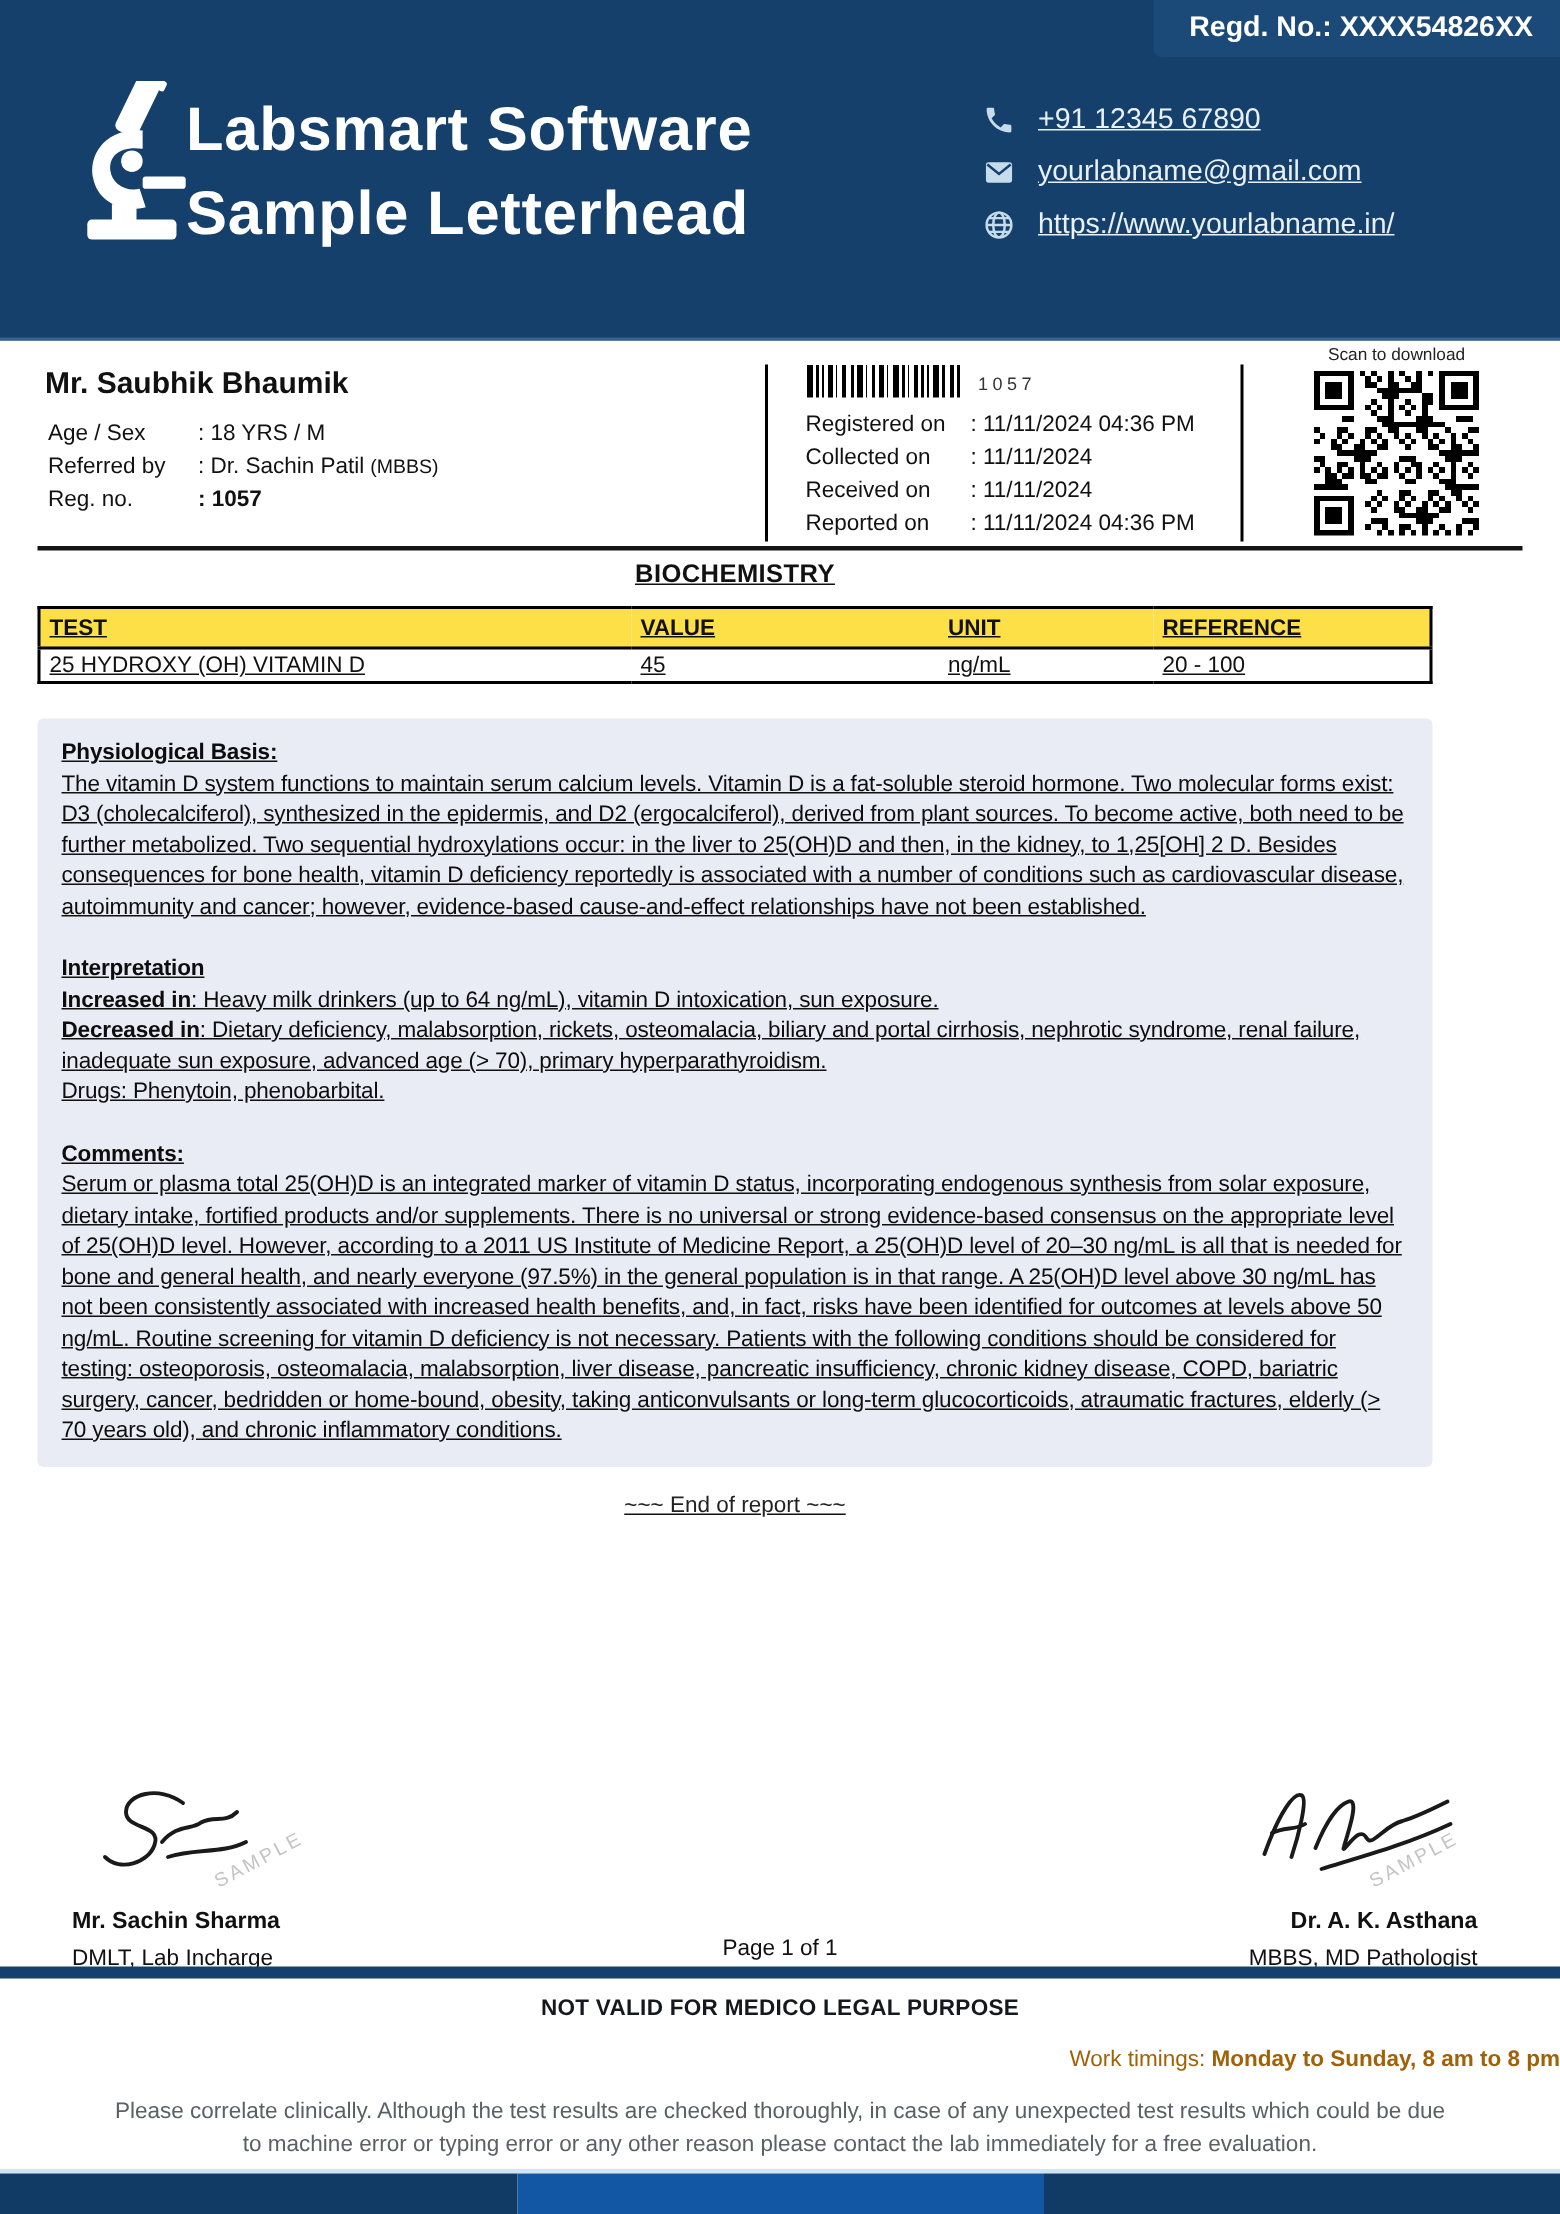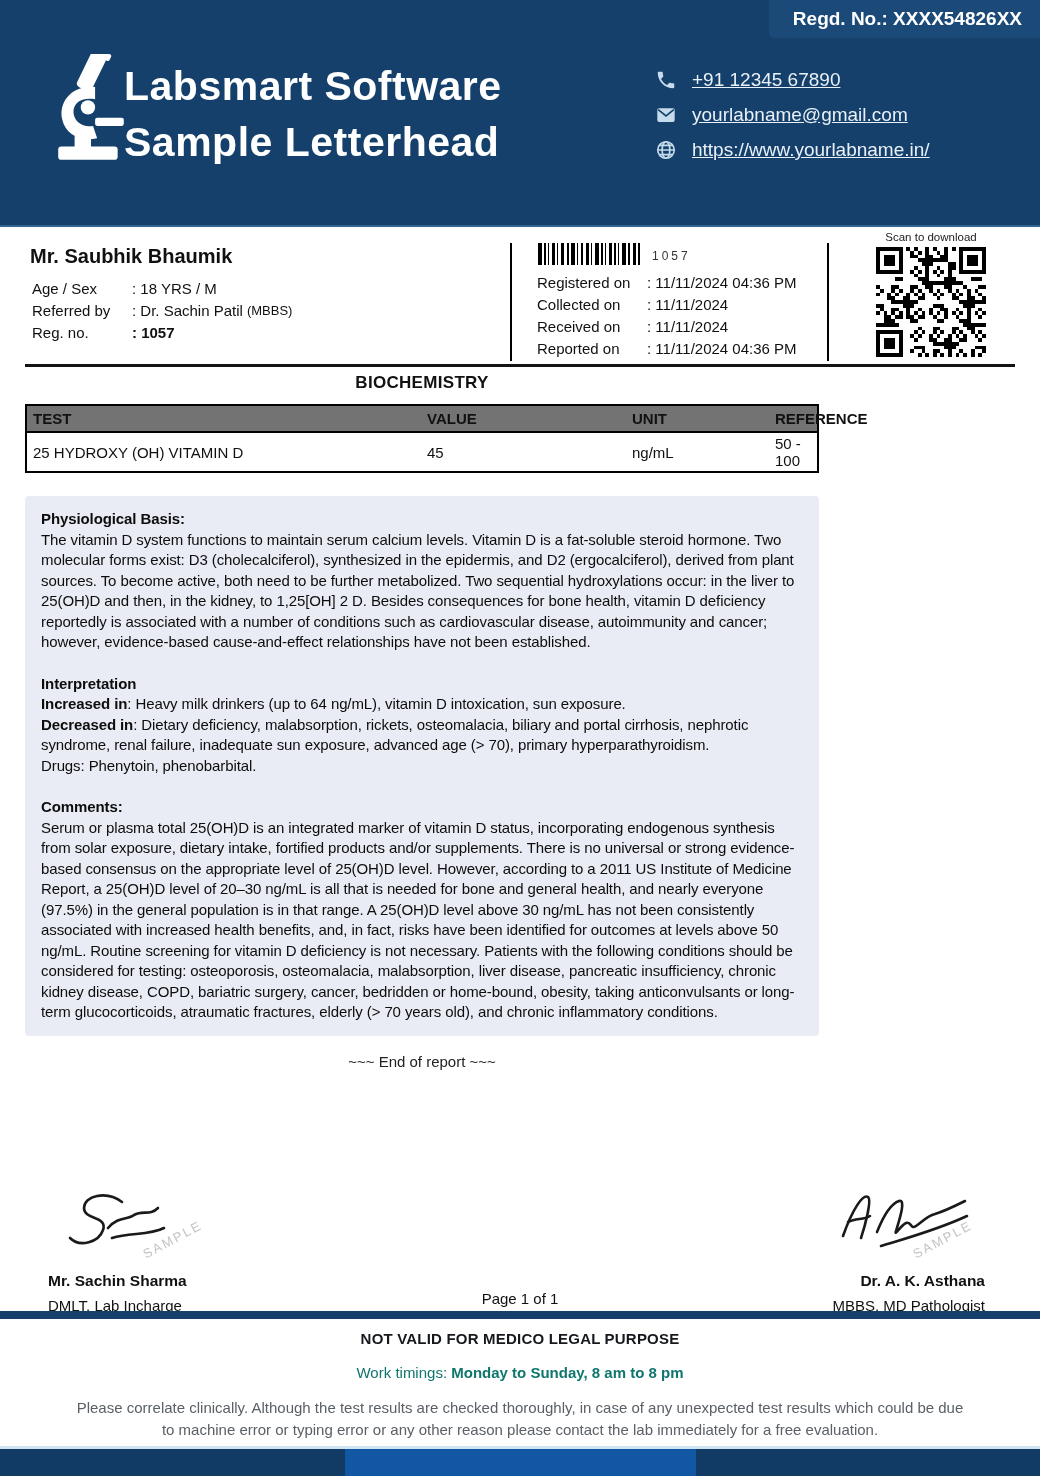--- a/index.html
+++ b/index.html
@@ -32,24 +32,24 @@
   .vdiv1{left:510px;} .vdiv2{left:827px;}
   .barcode{position:absolute;left:538px;top:243px;width:106px;height:22px;}
   .barcode-num{position:absolute;left:652px;top:249px;font-size:12px;letter-spacing:3px;color:#333;}
   .dates{position:absolute;left:537px;top:271px;font-size:15px;}
   .date-row{display:flex;height:22px;align-items:center;}
   .date-label{width:110px;}
   .qr-caption{position:absolute;left:876px;top:231px;width:110px;text-align:center;font-size:11.5px;color:#222;}
   .qr{position:absolute;left:876px;top:247px;width:110px;height:110px;}
   .section-rule{position:absolute;top:364px;left:25px;width:990px;height:3px;background:#141414;}
   
-  .main{position:absolute;top:373px;left:25px;width:794px;}
+  .main{position:absolute;top:373px;left:25px;width:930px;text-decoration:underline;}
   .section-title{text-align:center;font-size:17px;font-weight:bold;letter-spacing:.3px;margin:0 0 11px 0;}
   table.results{width:100%;border-collapse:collapse;border:2px solid #000;table-layout:fixed;}
-  table.results th{background:#737373;font-size:15px;font-weight:bold;text-align:left;
+  table.results th{background:#fde047;font-size:15px;font-weight:bold;text-align:left;
     padding:4px 6px;border-bottom:2px solid #000;}
   table.results td{font-size:15px;padding:2px 6px;background:#fff;}
   col.c1{width:395px;} col.c2{width:205px;} col.c3{width:143px;} col.c4{width:auto;}
   .info-box{margin-top:23px;background:#e9ecf4;border-radius:4px;padding:13px 16px;
     font-size:15px;line-height:20.5px;color:#0d0d0d;letter-spacing:-0.1px;}
   .info-box p{margin:0;}
   .spacer{height:21px;}
   .end-of-report{text-align:center;font-size:15px;color:#222;margin-top:17px;}
   
   .sig-block{position:absolute;top:1188px;width:260px;}
@@ -58,21 +58,21 @@
   .sig-art{position:relative;height:72px;}
   .sig-left .sig-art svg{position:absolute;left:8px;top:0;}
   .sig-right .sig-art svg{position:absolute;right:0;top:0;}
   .watermark{position:absolute;font-size:13px;color:#c4c4c4;letter-spacing:2px;transform:rotate(-28deg);}
   .sig-name{font-size:15.5px;font-weight:bold;margin-top:12px;}
   .sig-title{font-size:15px;margin-top:7px;}
   .page-num{position:absolute;top:1290px;width:100%;text-align:center;font-size:15px;}
   
   .divider-bar{position:absolute;top:1311px;left:0;width:1040px;height:8px;background:#14406b;}
   .footer-notvalid{position:absolute;top:1330px;width:100%;text-align:center;font-size:15px;font-weight:bold;color:#15181c;letter-spacing:.2px;}
-  .footer-timings{position:absolute;top:1364px;width:100%;text-align:center;font-size:15px;color:#0f766e;}
+  .footer-timings{position:absolute;top:1364px;width:100%;text-align:right;font-size:15px;color:#a16207;}
   .footer-disclaimer{position:absolute;top:1397px;left:70px;width:900px;text-align:center;font-size:15px;line-height:21.5px;color:#5a6066;}
   .bottom-bar{position:absolute;top:1446px;left:0;width:1040px;height:30px;}
   .bar-top{height:3px;background:#cfe6f2;}
   .bar-segments{display:flex;height:27px;}
   .bar-dark{background:#113a64;}
   .bar-light{background:#1257a3;}
   .seg1{width:345px;} .seg2{width:351px;} .seg3{flex:1;}
 </style>
 </head>
 <body>
@@ -587,21 +587,21 @@
         <th>VALUE</th>
         <th>UNIT</th>
         <th>REFERENCE</th>
       </tr>
     </thead>
     <tbody>
       <tr>
         <td>25 HYDROXY (OH) VITAMIN D</td>
         <td>45</td>
         <td>ng/mL</td>
-        <td>50 - 100</td>
+        <td>20 - 100</td>
       </tr>
     </tbody>
   </table>
 
   <div class="info-box">
     <p><span class="bold">Physiological Basis:</span></p>
     <p>The vitamin D system functions to maintain serum calcium levels. Vitamin D is a fat-soluble steroid hormone. Two molecular forms exist: D3 (cholecalciferol), synthesized in the epidermis, and D2 (ergocalciferol), derived from plant sources. To become active, both need to be further metabolized. Two sequential hydroxylations occur: in the liver to 25(OH)D and then, in the kidney, to 1,25[OH] 2 D. Besides consequences for bone health, vitamin D deficiency reportedly is associated with a number of conditions such as cardiovascular disease, autoimmunity and cancer; however, evidence-based cause-and-effect relationships have not been established.</p>
     <div class="spacer"></div>
     <p><span class="bold">Interpretation</span></p>
     <p><span class="bold">Increased in</span><span>:  Heavy milk drinkers (up to 64 ng/mL), vitamin D intoxication, sun exposure.</span></p>

